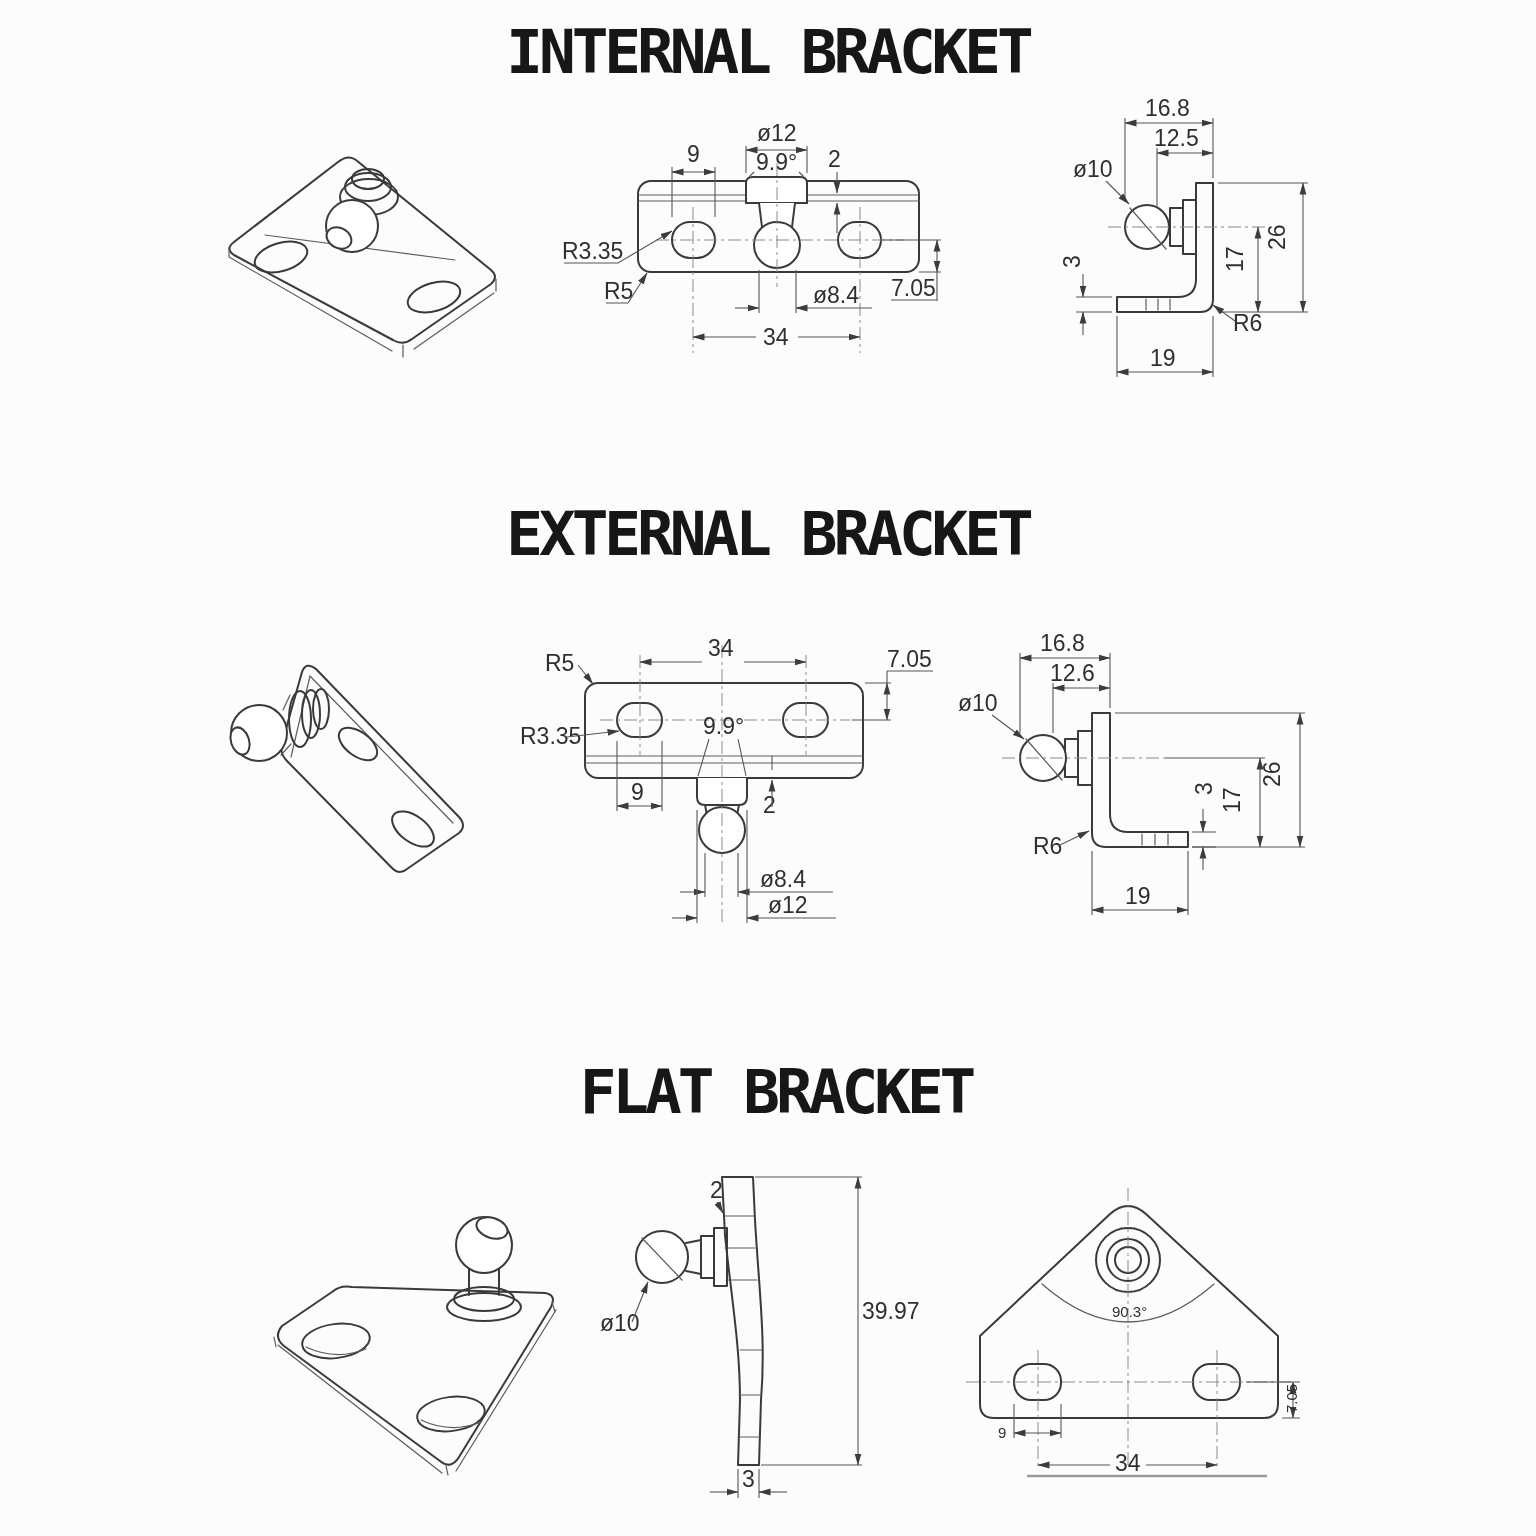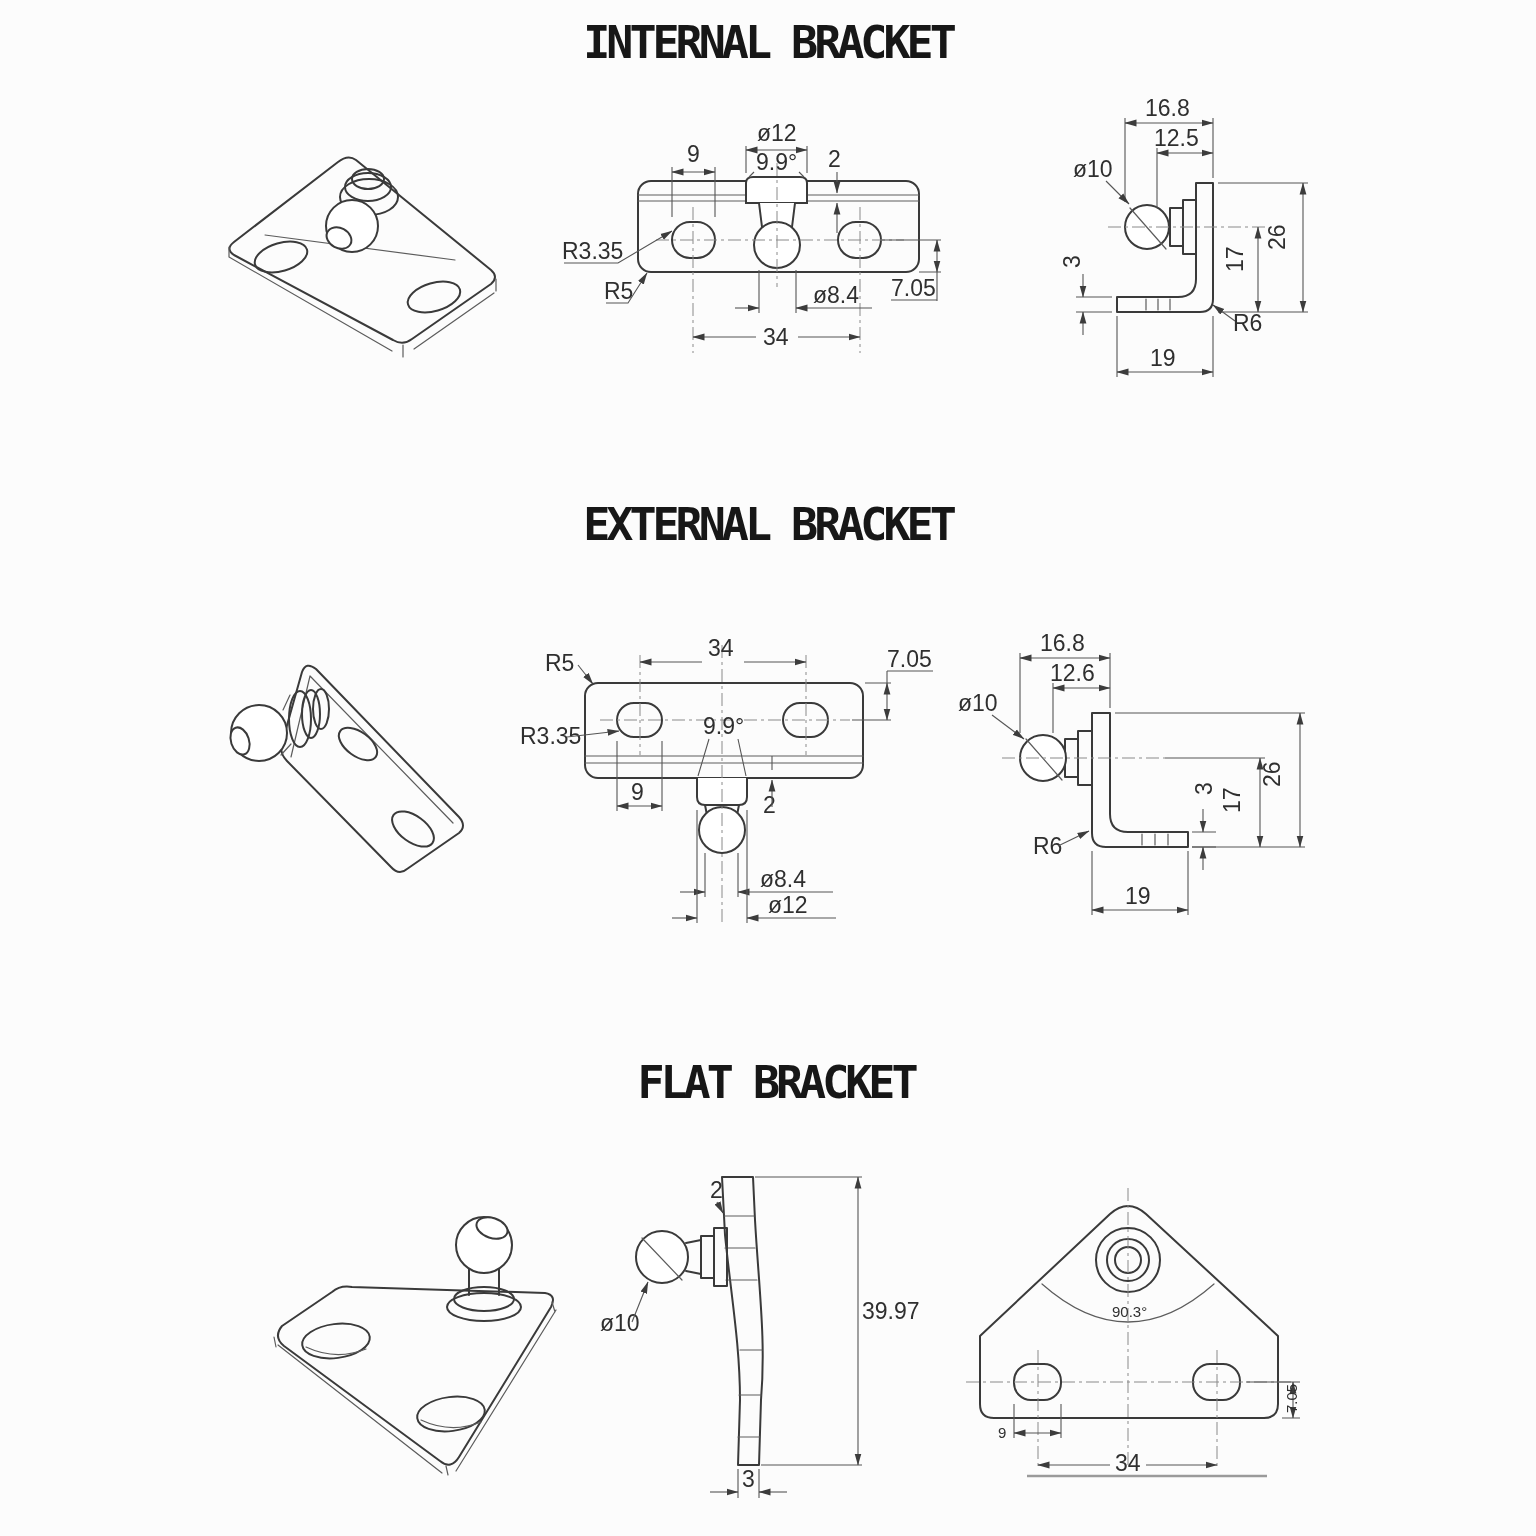--- a/index.html
+++ b/index.html
@@ -1,19 +1,19 @@
 <!DOCTYPE html>
 <html><head>
 <meta charset="utf-8">
 <style>
   html,body{margin:0;padding:0;background:#e9e9e9;}
   .page{position:relative;width:1536px;height:1536px;background:#fcfcfc;overflow:hidden;
         font-family:"Liberation Sans",sans-serif;}
   .title{position:absolute;left:0;width:100%;text-align:center;
-         font-family:"DejaVu Sans Mono",monospace;font-weight:700;font-size:45px;
+         font-family:"DejaVu Sans Mono",monospace;font-weight:700;font-size:61px;
          letter-spacing:-4px;color:#171717;white-space:pre;}
   svg{position:absolute;overflow:visible;}
   .p  {fill:none;stroke:#3a3a3a;stroke-width:2;stroke-linejoin:round;stroke-linecap:round;}
   .pw {fill:#fff;stroke:#3a3a3a;stroke-width:2;}
   .thin{fill:none;stroke:#5c5c5c;stroke-width:1.2;stroke-linecap:round;}
   .dim{fill:none;stroke:#555;stroke-width:1.1;}
   .cl {fill:none;stroke:#8a8a8a;stroke-width:1;stroke-dasharray:13 4 3 4;}
   .gl {stroke:#9a9a9a;stroke-width:2.5;}
   text.dt{font-family:"Liberation Sans",sans-serif;font-size:23px;fill:#2f2f2f;}
   text.dts{font-size:15px;}

